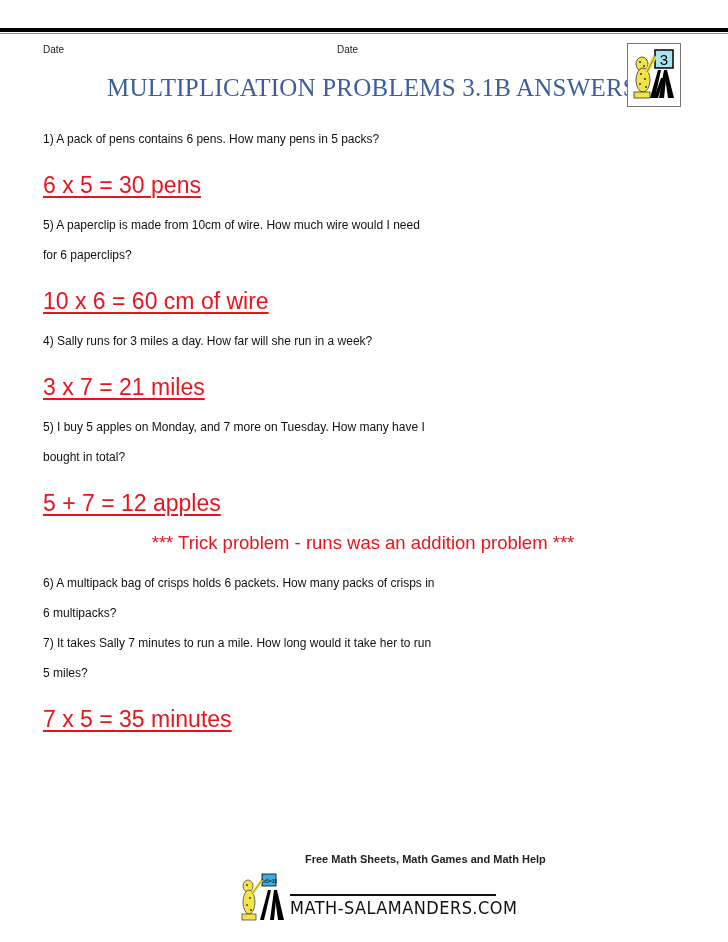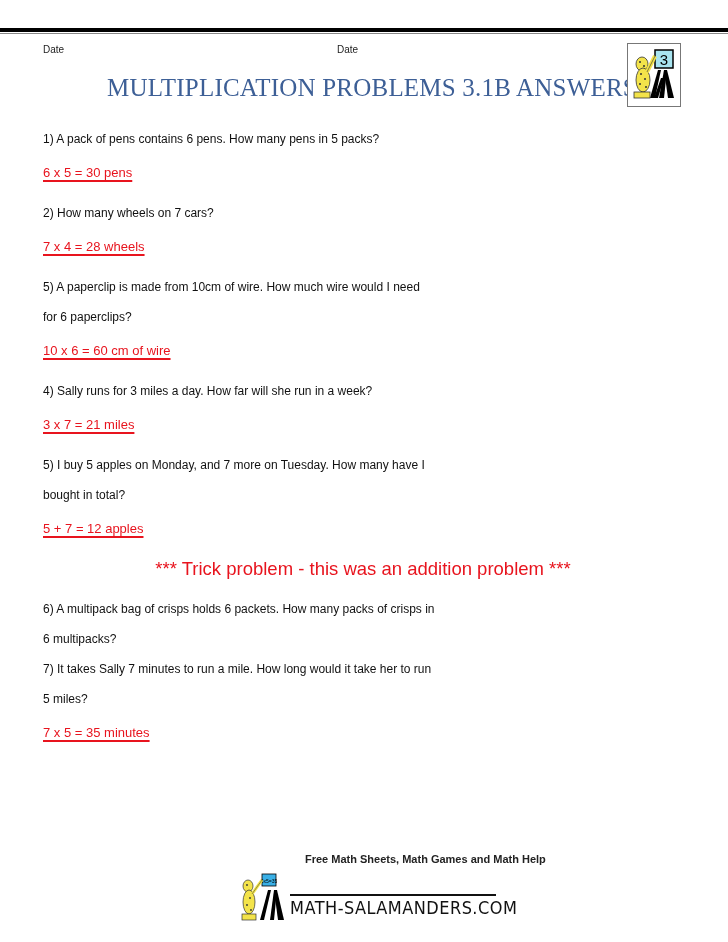--- a/index.html
+++ b/index.html
@@ -71,24 +71,24 @@
       top: 124px;
       width: 640px;
     }
     .question {
       font-size: 12px;
       line-height: 30px;
       color: #111;
       margin: 0;
     }
     .answer {
-      font-size: 13px;
+      font-size: 23px;
       line-height: 30px;
       color: #e8141e;
-      margin: 4px 0 10px 0;
+      margin: 16px 0 10px 0;
     }
     .answer span {
       text-decoration: underline;
       text-decoration-thickness: 2px;
       text-underline-offset: 3px;
     }
     .note {
       font-size: 18.5px;
       line-height: 30px;
       color: #e8141e;
@@ -169,37 +169,33 @@
     <circle cx="18" cy="43" r="1" fill="#333"></circle>
   </svg>
 </div>
 
 <div class="content">
   <div>
     <p class="question">1) A pack of pens contains 6 pens. How many pens in 5 packs?</p>
     <p class="answer"><span>6 x 5 = 30 pens</span></p>
   </div>
   <div>
-    <p class="question">2) How many wheels on 7 cars?</p>
-    <p class="answer"><span>7 x 4 = 28 wheels</span></p>
-  </div>
-  <div>
     <p class="question">5) A paperclip is made from 10cm of wire. How much wire would I need</p>
     <p class="question">for 6 paperclips?</p>
     <p class="answer"><span>10 x 6 = 60 cm of wire</span></p>
   </div>
   <div>
     <p class="question">4) Sally runs for 3 miles a day. How far will she run in a week?</p>
     <p class="answer"><span>3 x 7 = 21 miles</span></p>
   </div>
   <div>
     <p class="question">5) I buy 5 apples on Monday, and 7 more on Tuesday. How many have I</p>
     <p class="question">bought in total?</p>
     <p class="answer"><span>5 + 7 = 12 apples</span></p>
-    <p class="note">*** Trick problem - this was an addition problem ***</p>
+    <p class="note">*** Trick problem - runs was an addition problem ***</p>
   </div>
   <div>
     <p class="question">6) A multipack bag of crisps holds 6 packets. How many packs of crisps in</p>
     <p class="question">6 multipacks?</p>
   </div>
   <div>
     <p class="question">7) It takes Sally 7 minutes to run a mile. How long would it take her to run</p>
     <p class="question">5 miles?</p>
     <p class="answer"><span>7 x 5 = 35 minutes</span></p>
   </div>

